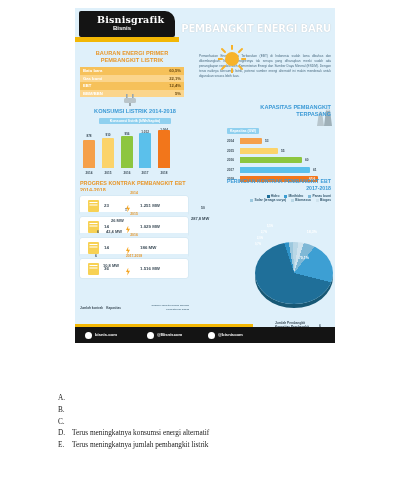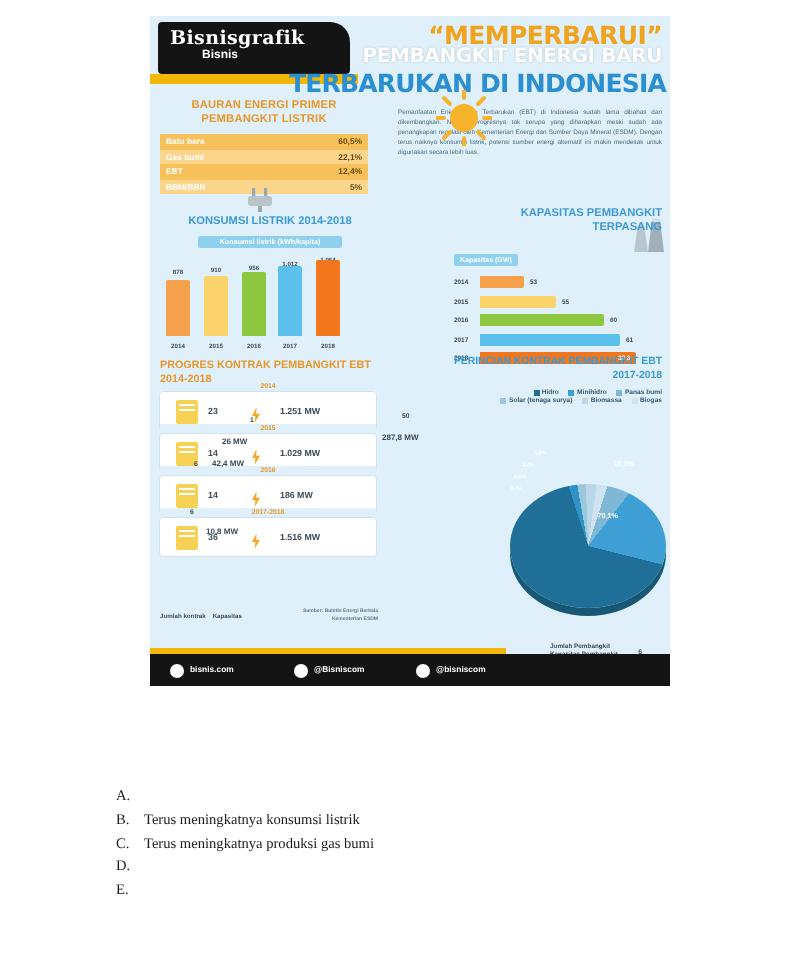--- a/index.html
+++ b/index.html
@@ -8,21 +8,21 @@
        font-family:"Liberation Serif", serif;color:#1a1a1a;}
 
   .page{position:relative;width:396px;height:488px;background:#fff;}
 
   
   .info{position:absolute;left:75px;top:8px;width:260px;height:335px;
         background:#dff0fa;overflow:hidden;
         font-family:"Liberation Sans", sans-serif;}
   .hdr-left{position:absolute;left:4px;top:3px;width:96px;height:26px;background:#141414;
             border-radius:2px 10px 2px 2px;}
-  .brandwrap{position:absolute;left:0;top:0;width:96px;height:26px;}
+  .brandwrap{position:absolute;left:12px;top:0;width:96px;height:26px;}
   .brand{position:absolute;left:6px;top:3px;font-family:"DejaVu Serif",serif;
          font-size:9.5px;font-weight:bold;color:#ffffff;letter-spacing:.2px;}
   .brand2{position:absolute;left:22px;top:14px;font-size:6px;font-weight:bold;color:#ffffff;}
   .brand3{position:absolute;left:48px;top:14px;font-size:5px;font-weight:bold;color:#fff;
           background:#d22;padding:0 2px;border-radius:1px;}
   .hdr-yellow{position:absolute;left:0;top:29px;width:104px;height:5px;background:#f2b705;}
 
   .tt1{position:absolute;right:4px;top:2px;font-size:12.5px;font-weight:bold;color:#f0a31c;
        font-family:"DejaVu Sans",sans-serif;letter-spacing:-.3px;}
   .tt2{position:absolute;right:4px;top:15px;font-size:10px;font-weight:bold;color:#ffffff;
@@ -140,23 +140,21 @@
 
     <div class="hdr-left">
       <div class="brandwrap">
         <div class="brand">Bisnisgrafik</div>
         <div class="brand2">Bisnis</div>
         <div class="brand3"></div>
       </div>
     </div>
     <div class="hdr-yellow"></div>
 
-    <div class="tt1">“MEMPERBARUI”</div>
     <div class="tt2">PEMBANGKIT ENERGI BARU</div>
-    <div class="tt3">TERBARUKAN DI INDONESIA</div>
     <div class="lede">Pemanfaatan Energi Baru Terbarukan (EBT) di Indonesia sudah lama dibahas dan dikembangkan. Namun, progresnya tak serupa yang diharapkan meski sudah ada penangkapan regulasi oleh Kementerian Energi dan Sumber Daya Mineral (ESDM). Dengan terus naiknya konsumsi listrik, potensi sumber energi alternatif ini makin mendesak untuk digunakan secara lebih luas.</div>
 
     <svg class="sunray" viewBox="0 0 28 28">
       <g stroke="#f7b32b" stroke-width="2" stroke-linecap="round">
         <line x1="14" y1="0" x2="14" y2="4"></line>
           <line x1="14" y1="24" x2="14" y2="28"></line>
         <line x1="0" y1="14" x2="4" y2="14"></line>
           <line x1="24" y1="14" x2="28" y2="14"></line>
         <line x1="4" y1="4" x2="7" y2="7"></line>
           <line x1="21" y1="21" x2="24" y2="24"></line>
@@ -368,27 +366,27 @@
     </div>
   </div>
 
 
   <div class="opts">
     <div class="opt">
       <span class="ltr">A.</span>
     </div>
     <div class="opt">
       <span class="ltr">B.</span>
-      <span>Terus meningkatnya konsumsi listrik</span>
     </div>
     <div class="opt">
       <span class="ltr">C.</span>
-      <span>Terus meningkatnya produksi gas bumi</span>
     </div>
     <div class="opt">
       <span class="ltr">D.</span>
+      <span>Terus meningkatnya konsumsi energi alternatif</span>
     </div>
     <div class="opt">
       <span class="ltr">E.</span>
+      <span>Terus meningkatnya jumlah pembangkit listrik</span>
     </div>
   </div>
 
 </div>
 
 </body></html>

